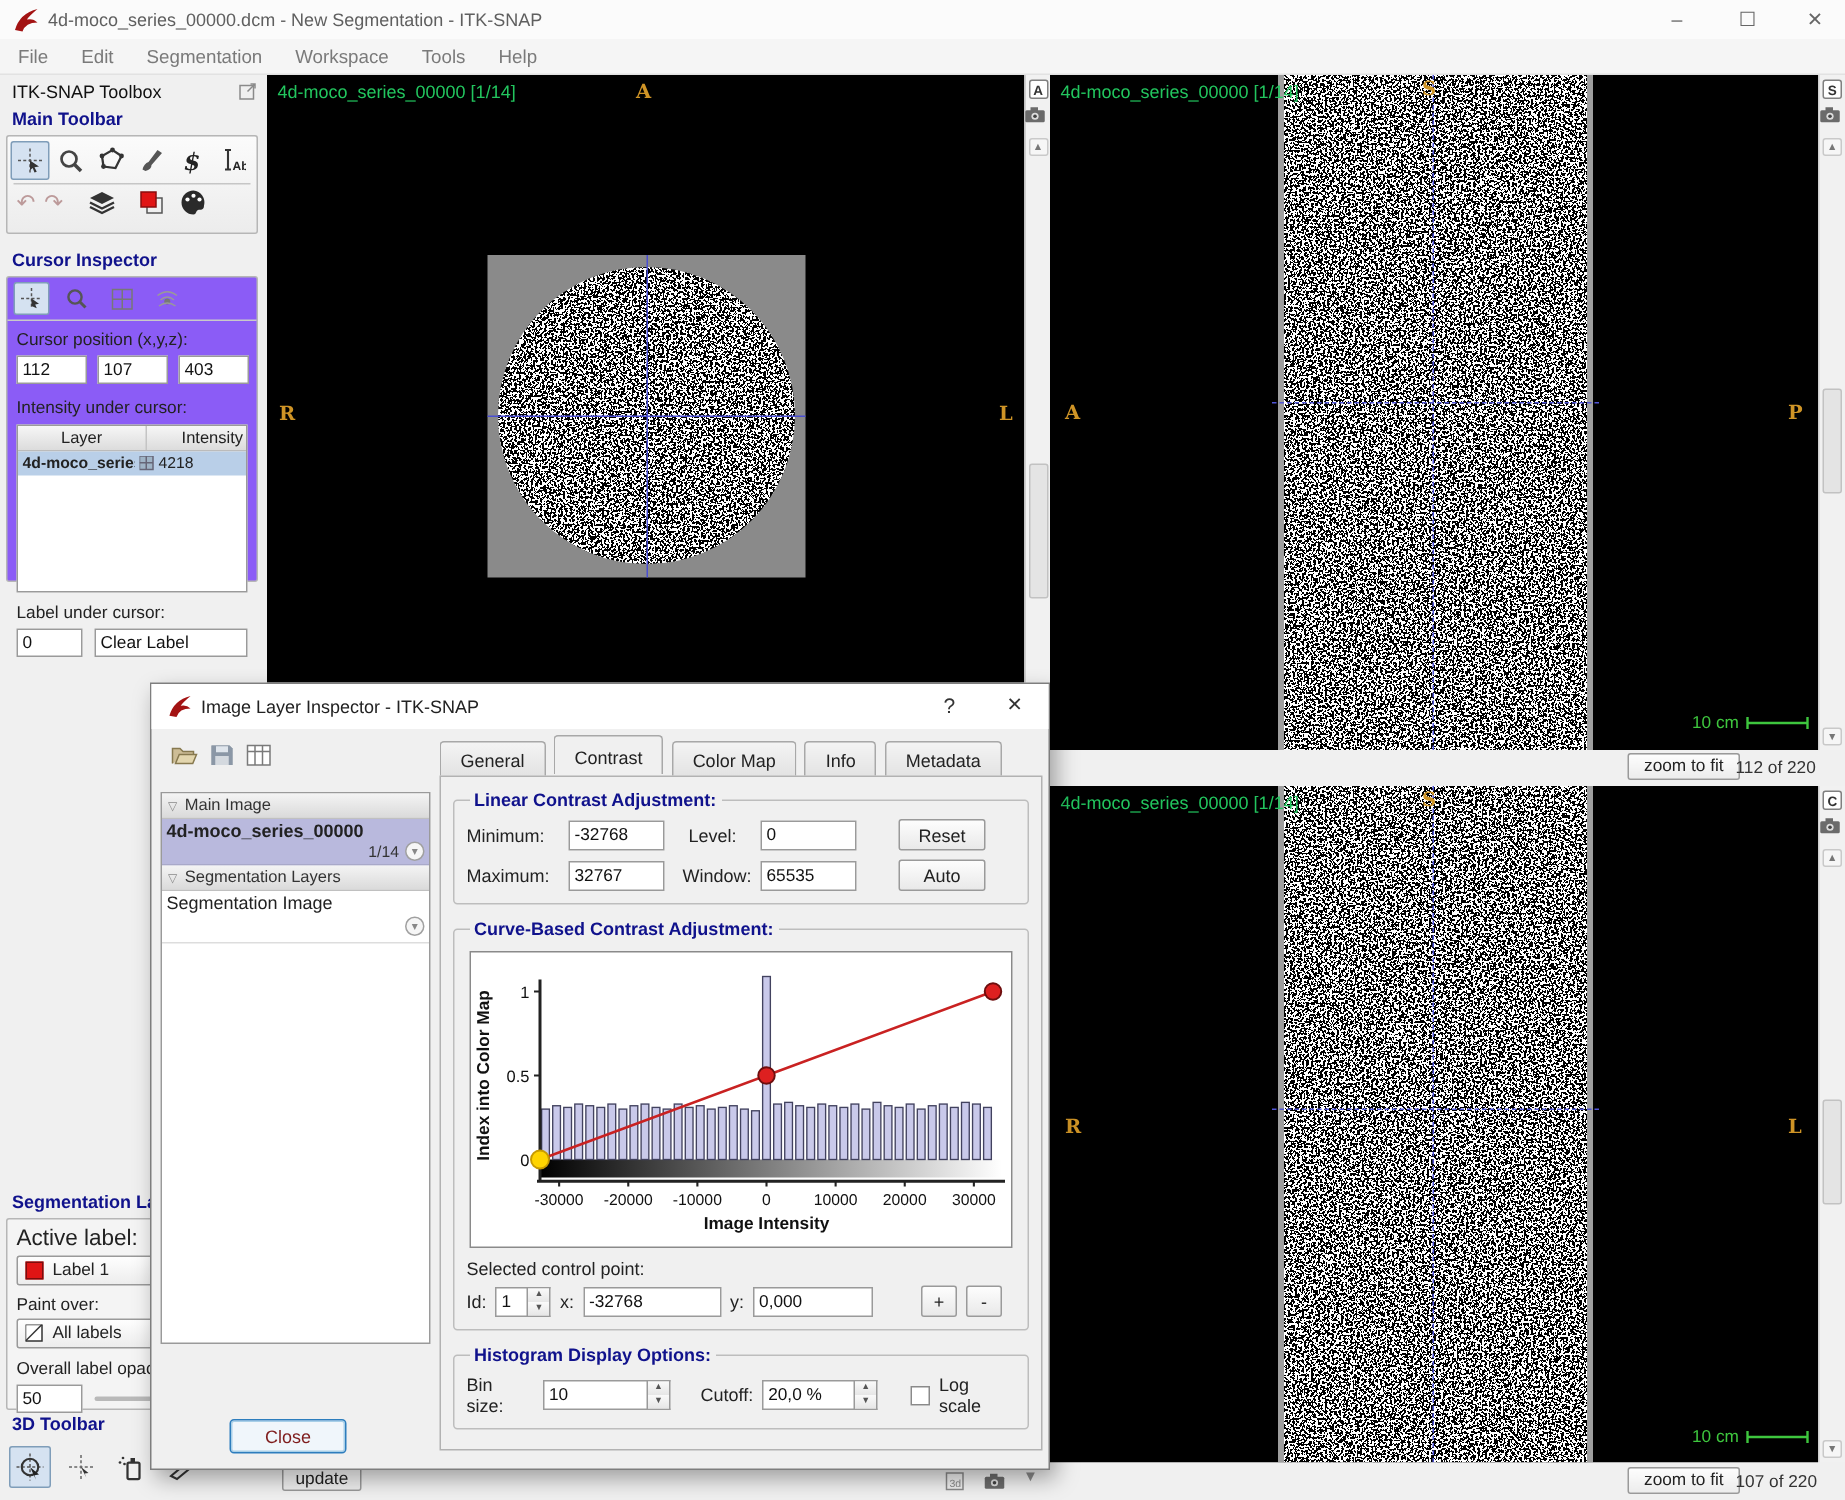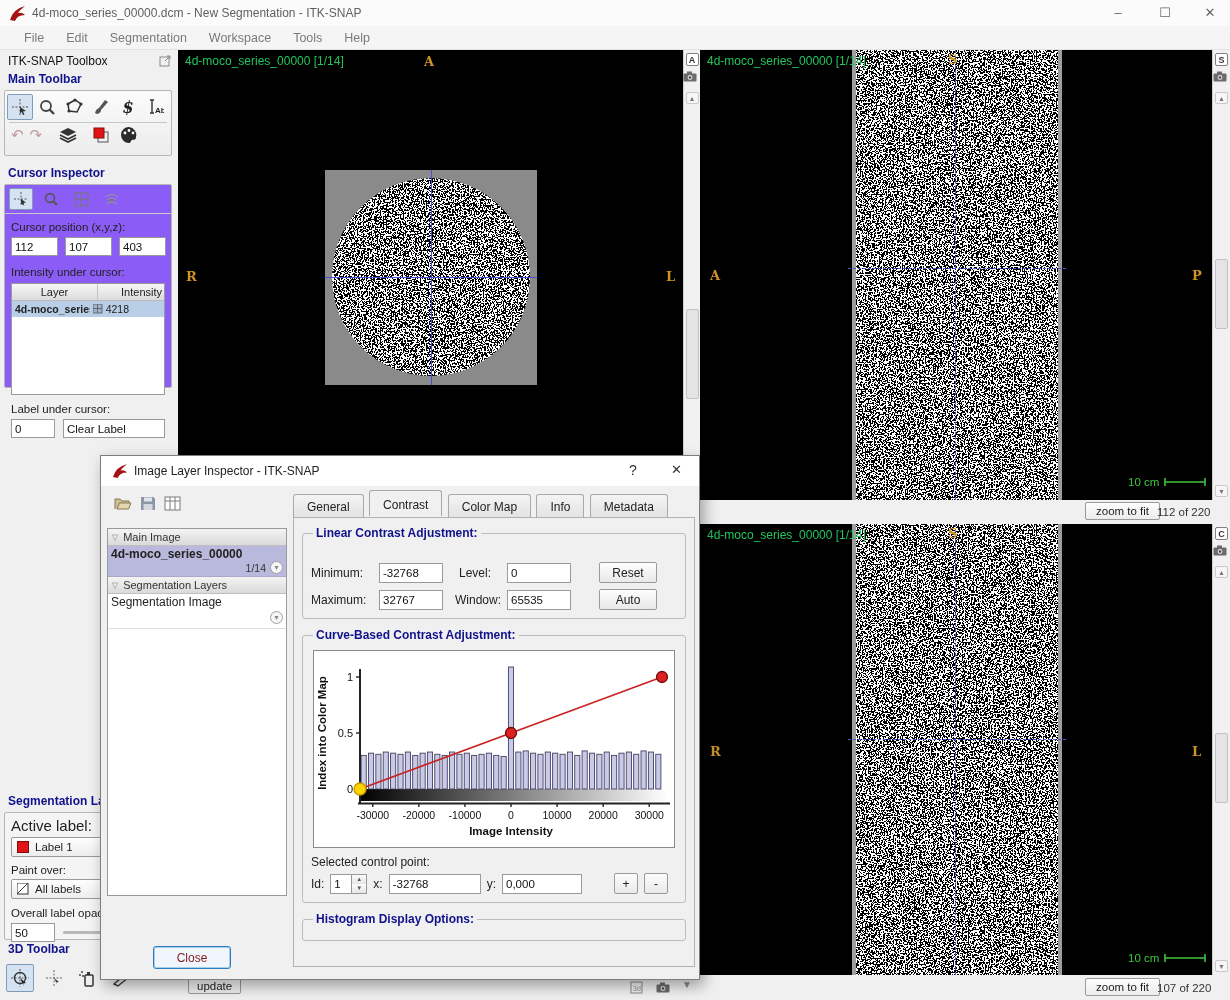--- a/index.html
+++ b/index.html
@@ -4,21 +4,21 @@
 <style>
   * { margin:0; padding:0; box-sizing:border-box; }
   html,body { width:1230px; height:1000px; font-family:"Liberation Sans",sans-serif; }
   #app { position:relative; width:1230px; height:1000px; background:#f0f0f0; overflow:hidden; font-size:12px; color:#222; }
   .abs { position:absolute; }
 
   
   #titlebar { left:0; top:0; width:1230px; height:26px; background:#fbfbfb; }
   #title-text { left:32px; top:6px; color:#5f5f5f; font-size:12px; }
   .winbtn { top:0; width:40px; height:26px; text-align:center; line-height:26px; color:#666; font-size:13px; }
-  #menubar { left:0; top:26px; width:1230px; height:24px; background:#f5f5f5; border-bottom:1px solid #e2e2e2; display:flex; align-items:center; padding-left:24px; gap:22px; }
+  #menubar { left:0; top:26px; width:1230px; height:24px; background:#f5f5f5; border-bottom:1px solid #e2e2e2; display:flex; align-items:center; padding-left:12px; gap:22px; }
   .menu-item { color:#7a7a7a; font-size:12.5px; }
 
   
   .nav { color:#10128c; font-weight:bold; font-size:12px; }
   .panel { background:linear-gradient(#fbfbfb,#ececec); border:1px solid #b6b6b6; border-radius:2px; }
   .tool { width:26px; height:26px; display:flex; align-items:center; justify-content:center; }
   .tool.sel { background:#d5e2f1; border:1px solid #7f9db9; border-radius:2px; }
   .inp { background:#fff; border:1px solid #9a9a9a; font-size:11.5px; padding:1px 3px; font-family:"Liberation Sans",sans-serif; color:#111; }
   .combo { background:linear-gradient(#fefefe,#ededed); border:1px solid #9a9a9a; border-radius:2px; display:flex; align-items:center; gap:6px; padding:0 5px; font-size:11.5px; }
   .tbl-h { background:linear-gradient(#f6f6f6,#dcdcdc); border-bottom:1px solid #bbb; font-size:11px; display:flex; }
@@ -463,21 +463,21 @@
       <span class="tab active">Contrast</span>
       <span class="tab">Color Map</span>
       <span class="tab">Info</span>
       <span class="tab">Metadata</span>
     </div>
 
     <div class="abs tabpage" style="left:192px;top:61px;width:402px;height:450px;padding:8px">
 
       <fieldset style="width:384px">
         <legend>Linear Contrast Adjustment:</legend>
-        <div class="frow" style="margin-top:16px">
+        <div class="frow" style="margin-top:0">
           <span style="width:62px">Minimum:</span>
           <input class="inp" style="width: 64px; height: 20px;" readonly="" value="-32768">
           <span style="width:52px;text-align:center">Level:</span>
           <input class="inp" style="width: 64px; height: 20px;" readonly="" value="0">
           <button class="pbtn" style="width:58px;height:21px;margin-left:22px">Reset</button>
         </div>
         <div class="frow">
           <span style="width:62px">Maximum:</span>
           <input class="inp" style="width: 64px; height: 20px;" readonly="" value="32767">
           <span style="width:52px;text-align:right">Window:</span>
@@ -575,19 +575,39 @@
           <input class="inp" style="width: 92px; height: 20px;" readonly="" value="-32768">
           <span>y:</span>
           <input class="inp" style="width: 80px; height: 20px;" readonly="" value="0,000">
           <button class="pbtn" style="width:24px;height:21px;margin-left:26px">+</button>
           <button class="pbtn" style="width:24px;height:21px">-</button>
         </div>
       </fieldset>
 
       <fieldset style="width:384px;margin-top:9px">
         <legend>Histogram Display Options:</legend>
+        <div class="frow" style="margin-top:0">
+          <span>Bin size:</span>
+          <span style="display:flex">
+            <input class="inp" style="width: 70px; height: 20px;" readonly="" value="10">
+            <span class="spin">
+                <span>▲</span>
+                <span>▼</span>
+              </span>
+          </span>
+          <span style="margin-left:14px">Cutoff:</span>
+          <span style="display:flex">
+            <input class="inp" style="width: 62px; height: 20px;" readonly="" value="20,0 %">
+            <span class="spin">
+                <span>▲</span>
+                <span>▼</span>
+              </span>
+          </span>
+          <span class="chk" style="margin-left:16px"></span>
+          <span>Log scale</span>
+        </div>
       </fieldset>
     </div>
 
     <button class="abs" style="left:52px;top:490px;width:78px;height:23px;background:#f0f6fb;border:1px solid #2d7dbd;border-radius:3px;box-shadow:inset 0 0 0 1px #a8cfe8;font-size:12px;color:#7f1d1d;font-family:'Liberation Sans',sans-serif">Close</button>
   </div>
 
 </div>
 
 </body></html>

